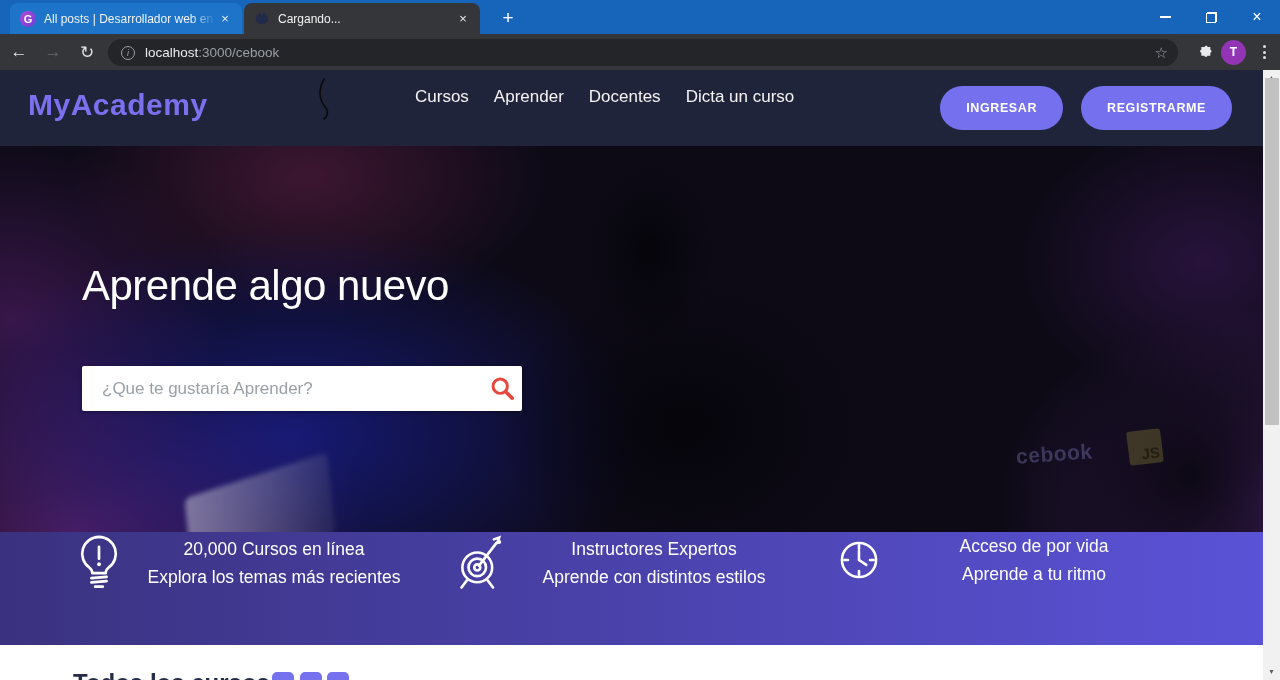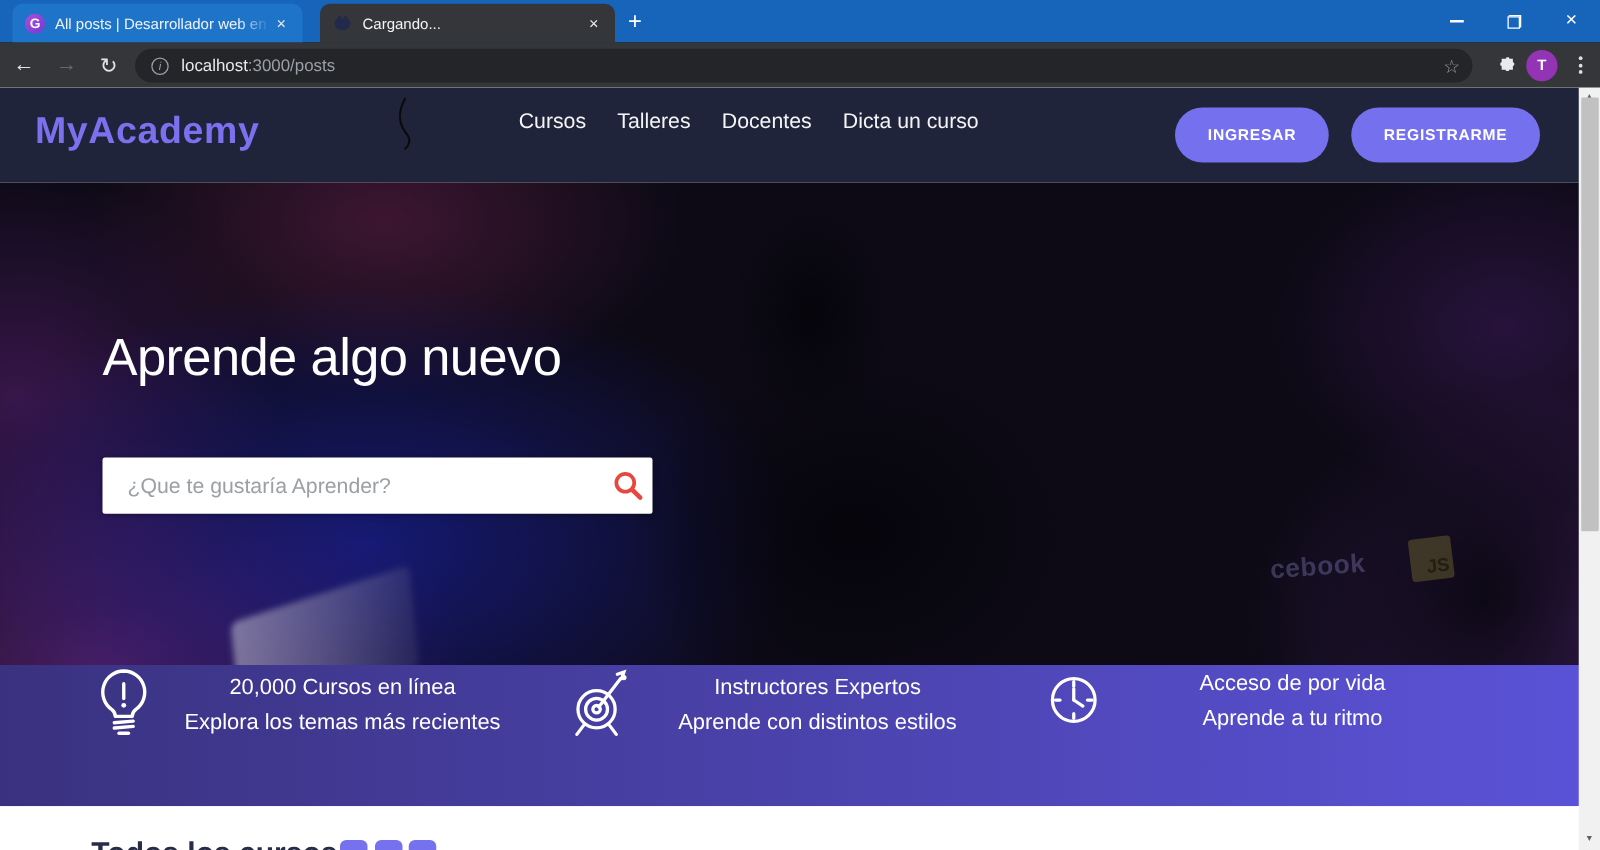--- a/index.html
+++ b/index.html
@@ -3,21 +3,21 @@
 <meta charset="utf-8">
 <style>
   * { margin:0; padding:0; box-sizing:border-box; }
   html,body { width:1280px; height:680px; overflow:hidden; background:#000; }
   .screen { position:relative; width:1280px; height:680px; font-family:"Liberation Sans", sans-serif; overflow:hidden; }
 
   
   .titlebar { position:absolute; left:0; top:0; width:1280px; height:34px; background:#1765bb; }
   .tab { position:absolute; top:3px; height:31px; border-radius:8px 8px 0 0; display:flex; align-items:center; padding:0 8px 0 10px; cursor:default; }
   .tab-inactive { left:10px; width:232px; background:#1e74c9; }
-  .tab-active { left:256px; width:236px; background:#353639; }
+  .tab-active { left:244px; width:236px; background:#353639; }
   .tab-title { flex:1; color:#f1f3f4; font-size:12px; white-space:nowrap; overflow:hidden; margin-left:8px;
                -webkit-mask-image:linear-gradient(90deg,#000 85%,transparent); mask-image:linear-gradient(90deg,#000 85%,transparent); }
   .tab-close { color:#e8eaed; font-size:13px; width:18px; height:18px; line-height:17px; text-align:center; border-radius:50%; }
   .favicon-g { width:16px; height:16px; border-radius:50%; background:linear-gradient(135deg,#b44bd9,#6d3bd6); color:#fff; font-size:11px; font-weight:bold; text-align:center; line-height:16px; flex:none; }
   .newtab { position:absolute; left:494px; top:5px; width:28px; height:26px; color:#fff; font-size:19px; text-align:center; line-height:25px; }
   .wincontrols { position:absolute; right:0; top:0; height:34px; display:flex; }
   .winbtn { width:46px; height:34px; display:flex; align-items:center; justify-content:center; color:#fff; }
   .ic-min { width:11px; height:2px; background:#fff; display:block; }
   .ic-restore { position:relative; width:11px; height:11px; display:block; }
   .ic-restore::before { content:""; position:absolute; right:0; top:0; width:8px; height:8px; border:1.3px solid #fff; }
@@ -131,21 +131,21 @@
     </div>
   </div>
 
   <div class="toolbar">
     <div class="navbtn">←</div>
     <div class="navbtn disabled">→</div>
     <div class="navbtn">↻</div>
     <div class="omnibox">
       <span class="info-circ">i</span>
       <span class="url">
-        <span class="host">localhost</span><span class="path">:3000/posts</span>
+        <span class="host">localhost</span><span class="path">:3000/cebook</span>
       </span>
       <span class="omni-star">☆</span>
     </div>
     <div class="tool-right">
       <svg width="18" height="18" viewBox="0 0 16 16">
         <path d="M6 2 h3 c0-1.4 2.6-1.4 2.6 0 H14 v2.6 c1.4 0 1.4 2.6 0 2.6 V9.8 h-2.6 c0 1.4-2.6 1.4-2.6 0 H6 V7.2 c-1.4 0-1.4-2.6 0-2.6 z" fill="#e8eaed" transform="translate(0.5,1.5)"></path>
       </svg>
       <div class="avatar">T</div>
       <div class="dots">
           <i></i>
@@ -157,21 +157,21 @@
 
   <div class="content">
 
     <div class="site-header">
       <div class="logo">MyAcademy</div>
       <svg class="squiggle" width="30" height="46" viewBox="0 0 30 46">
         <path d="M14 3 C8 14 9 24 16 32 C19 36 17 41 14 43" stroke="#0a0a0a" stroke-width="1.6" fill="none" stroke-linecap="round"></path>
       </svg>
       <nav class="main-nav">
         <a href="#">Cursos</a>
-        <a href="#">Talleres</a>
+        <a href="#">Aprender</a>
         <a href="#">Docentes</a>
         <a href="#">Dicta un curso</a>
       </nav>
       <div class="hdr-actions">
         <button class="pill-btn">INGRESAR</button>
         <button class="pill-btn">REGISTRARME</button>
       </div>
     </div>
 
     <div class="hero">

